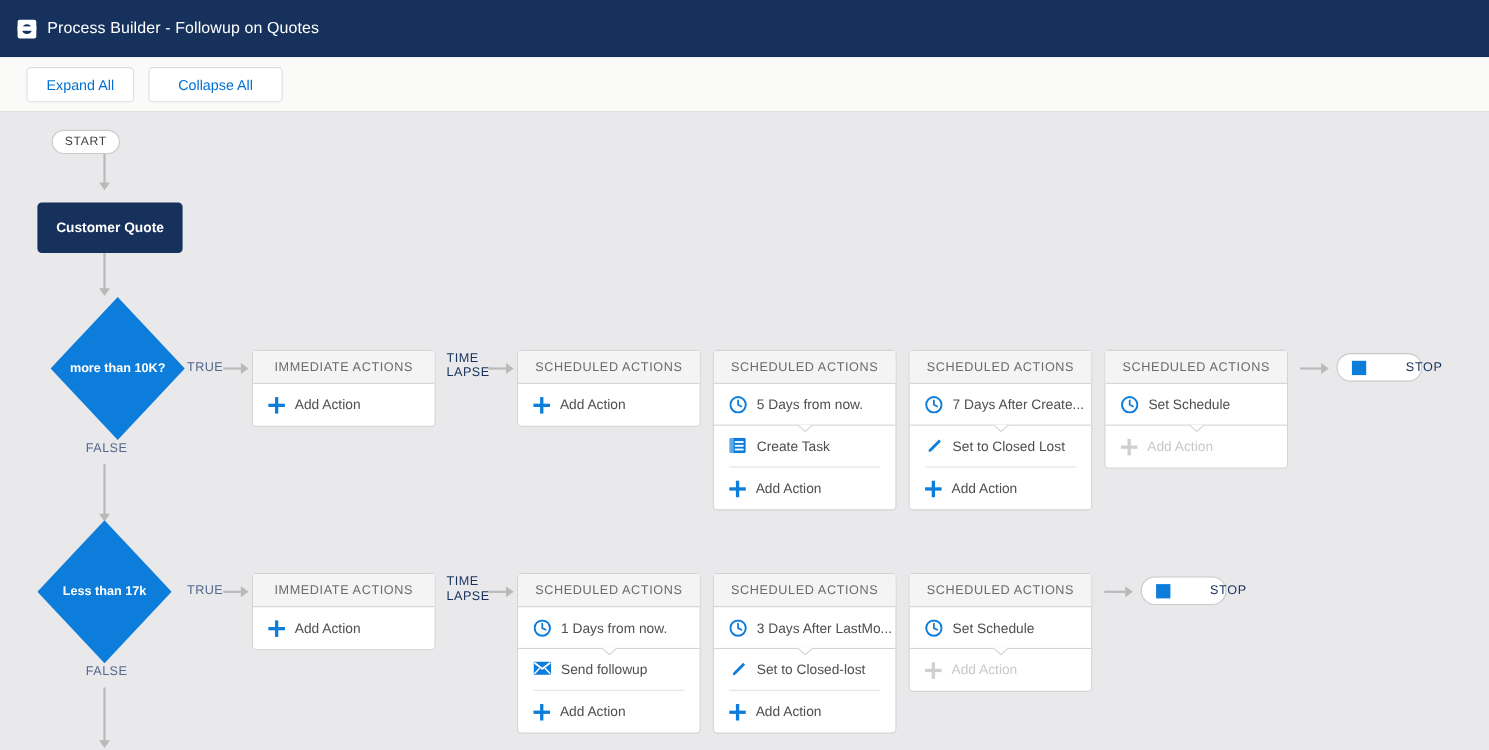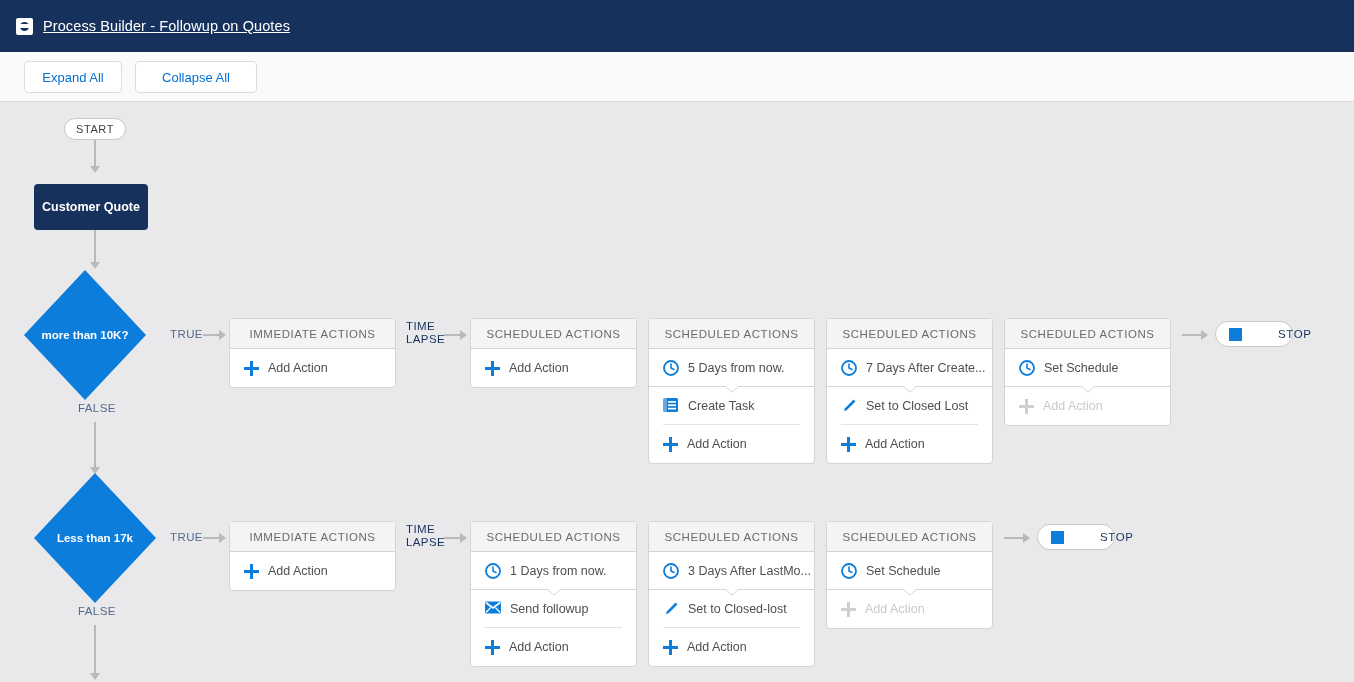--- a/index.html
+++ b/index.html
@@ -22,21 +22,21 @@
     position: relative; flex: none; margin-right: 10px;
   }
   .hdr-icon::before {
     content:""; position:absolute; left:4px; top:4px; width:9px; height:9px;
     background:#16325c; border-radius:50%;
   }
   .hdr-icon::after {
     content:""; position:absolute; left:0px; top:6.5px; width:17px; height:4px;
     background:#ffffff;
   }
-  .hdr-title { color:#ffffff; font-size:14.5px; letter-spacing:.1px;text-decoration:underline; }
+  .hdr-title { color:#ffffff; font-size:14.5px; letter-spacing:.1px; }
 
   
   .toolbar { position:absolute; left:0; top:52px; width:1354px; height:50px;
     background:#fafaf9; border-bottom:1px solid #dddbda; }
   .tbtn {
     position:absolute; top:61px; height:32px;
     background:#ffffff; border:1px solid #d8dde6; border-radius:4px;
     color:#0070d2; font-size:13px; display:flex; align-items:center;
     justify-content:center; cursor:pointer;
   }
@@ -51,21 +51,21 @@
 
   
   .start-pill {
     width:62px; height:22px; border:1px solid #c9c9c9; border-radius:12px;
     background:#ffffff; color:#3e3e3c; font-size:11px; letter-spacing:.6px;
     display:flex; align-items:center; justify-content:center;
   }
 
   
   .obj-box {
-    width:114px; height:46px; background:#16325c; border-radius:4px;
+    width:132px; height:46px; background:#16325c; border-radius:4px;
     color:#ffffff; font-size:12.5px; font-weight:bold;
     display:flex; align-items:center; justify-content:center;
   }
 
   
   .diamond-wrap { width:122px; height:130px; }
   .diamond {
     position:absolute; left:0; top:0; width:122px; height:130px;
   }
   .diamond-label {
@@ -141,29 +141,29 @@
     <div class="hdr-icon"></div>
     <div class="hdr-title">Process Builder - Followup on Quotes</div>
   </div>
 
   <div class="toolbar"></div>
   <div class="tbtn" id="btn-expand">Expand All</div>
   <div class="tbtn" id="btn-collapse">Collapse All</div>
 
   <div class="canvas">
 
-    <div class="node start-pill" style="left:64px; top:16px;">START</div>
+    <div class="node start-pill" style="left:47px; top:16px;">START</div>
     <div class="vline" style="left:94px; top:38px; height:28px;"></div>
     <div class="varrow" style="left:90px; top:64px;"></div>
 
     <div class="node obj-box" style="left:34px; top:82px;">Customer Quote</div>
     <div class="vline" style="left:94px; top:128px; height:34px;"></div>
     <div class="varrow" style="left:90px; top:160px;"></div>
 
-    <div class="node diamond-wrap" style="left:24px; top:168px;">
+    <div class="node diamond-wrap" style="left:46px; top:168px;">
       <svg class="diamond" viewBox="0 0 122 130">
         <polygon points="61,0 122,65 61,130 0,65" fill="#0d7ddb"></polygon>
       </svg>
       <div class="diamond-label">more than 10K?</div>
     </div>
 
     <div class="edge-lbl" style="left:170px; top:226px;">TRUE</div>
     <div class="hline" style="left:203px; top:232px; width:17px;"></div>
     <div class="harrow" style="left:219px; top:228px;"></div>
 

